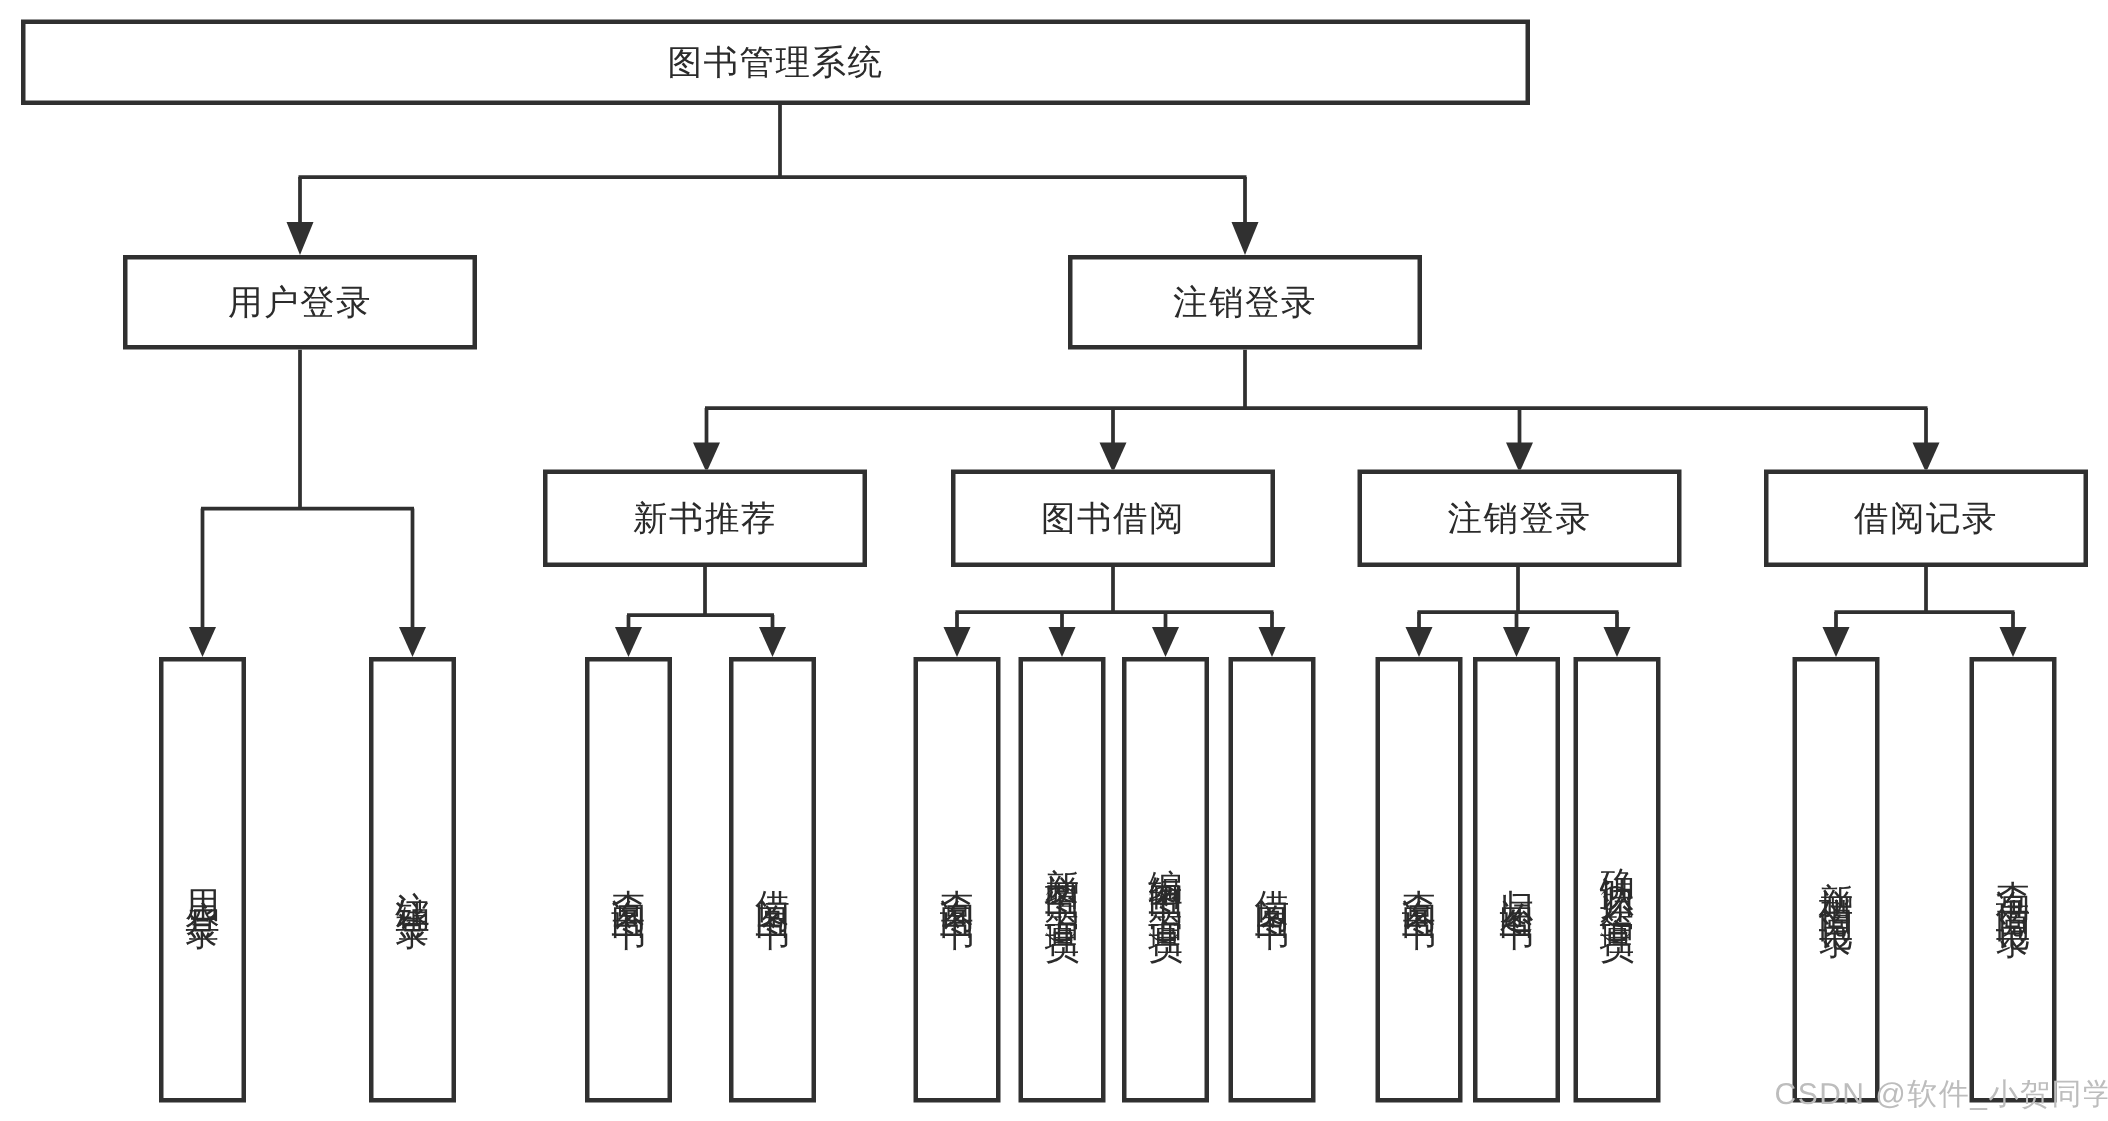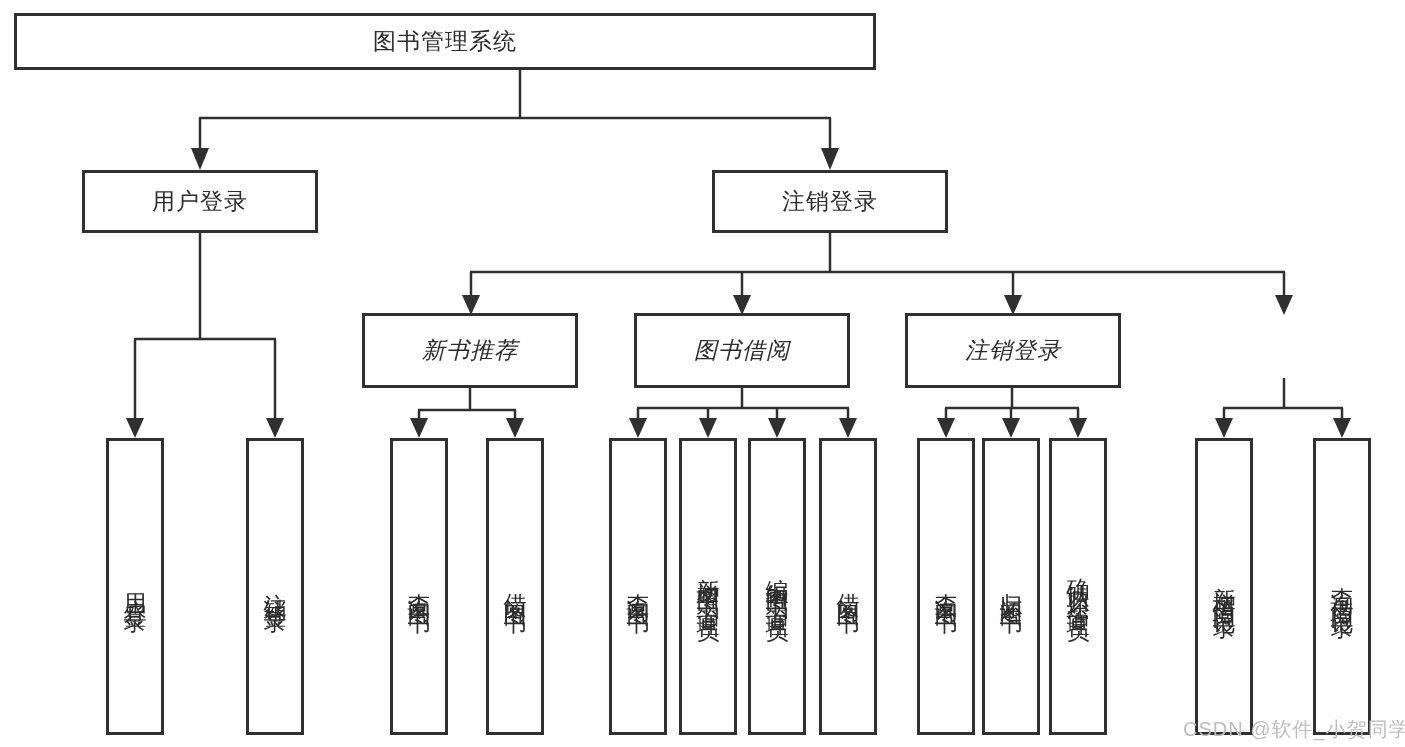--- a/index.html
+++ b/index.html
@@ -36,23 +36,23 @@
     display: flex;
     align-items: center;
     justify-content: center;
     text-align: center;
   }
   .hlabel {
     font-size: 23px;
     letter-spacing: 1px;
     white-space: nowrap;
   }
-  .root  { left: 14px;  top: 13px;  width: 862px; height: 57px; }
+  .root  { left: 14px;  top: 13px;  width: 1006px; height: 57px; }
   .l2    { top: 170px; width: 236px; height: 63px; }
-  .l3    { top: 313px; width: 216px; height: 75px; font-style: italic; }
+  .l3    { top: 313px; width: 216px; height: 65px; }
   .leaf  { top: 438px; width: 58px;  height: 297px; }
   .vtext {
     writing-mode: vertical-rl;
     text-orientation: mixed;
     font-size: 23px;
     letter-spacing: 6px;
     line-height: 1;
     color: var(--text);
   }
   #watermark {
@@ -145,20 +145,23 @@
 
   <div class="node l3" style="left:362px">
     <span class="hlabel">新书推荐</span>
   </div>
   <div class="node l3" style="left:634px">
     <span class="hlabel">图书借阅</span>
   </div>
   <div class="node l3" style="left:905px">
     <span class="hlabel">注销登录</span>
   </div>
+  <div class="node l3" style="left:1176px">
+    <span class="hlabel">借阅记录</span>
+  </div>
 
   <div class="node leaf" style="left:106px">
     <span class="vtext">用户登录</span>
   </div>
   <div class="node leaf" style="left:246px">
     <span class="vtext">注销登录</span>
   </div>
 
   <div class="node leaf" style="left:390px">
     <span class="vtext">查询图书</span>

